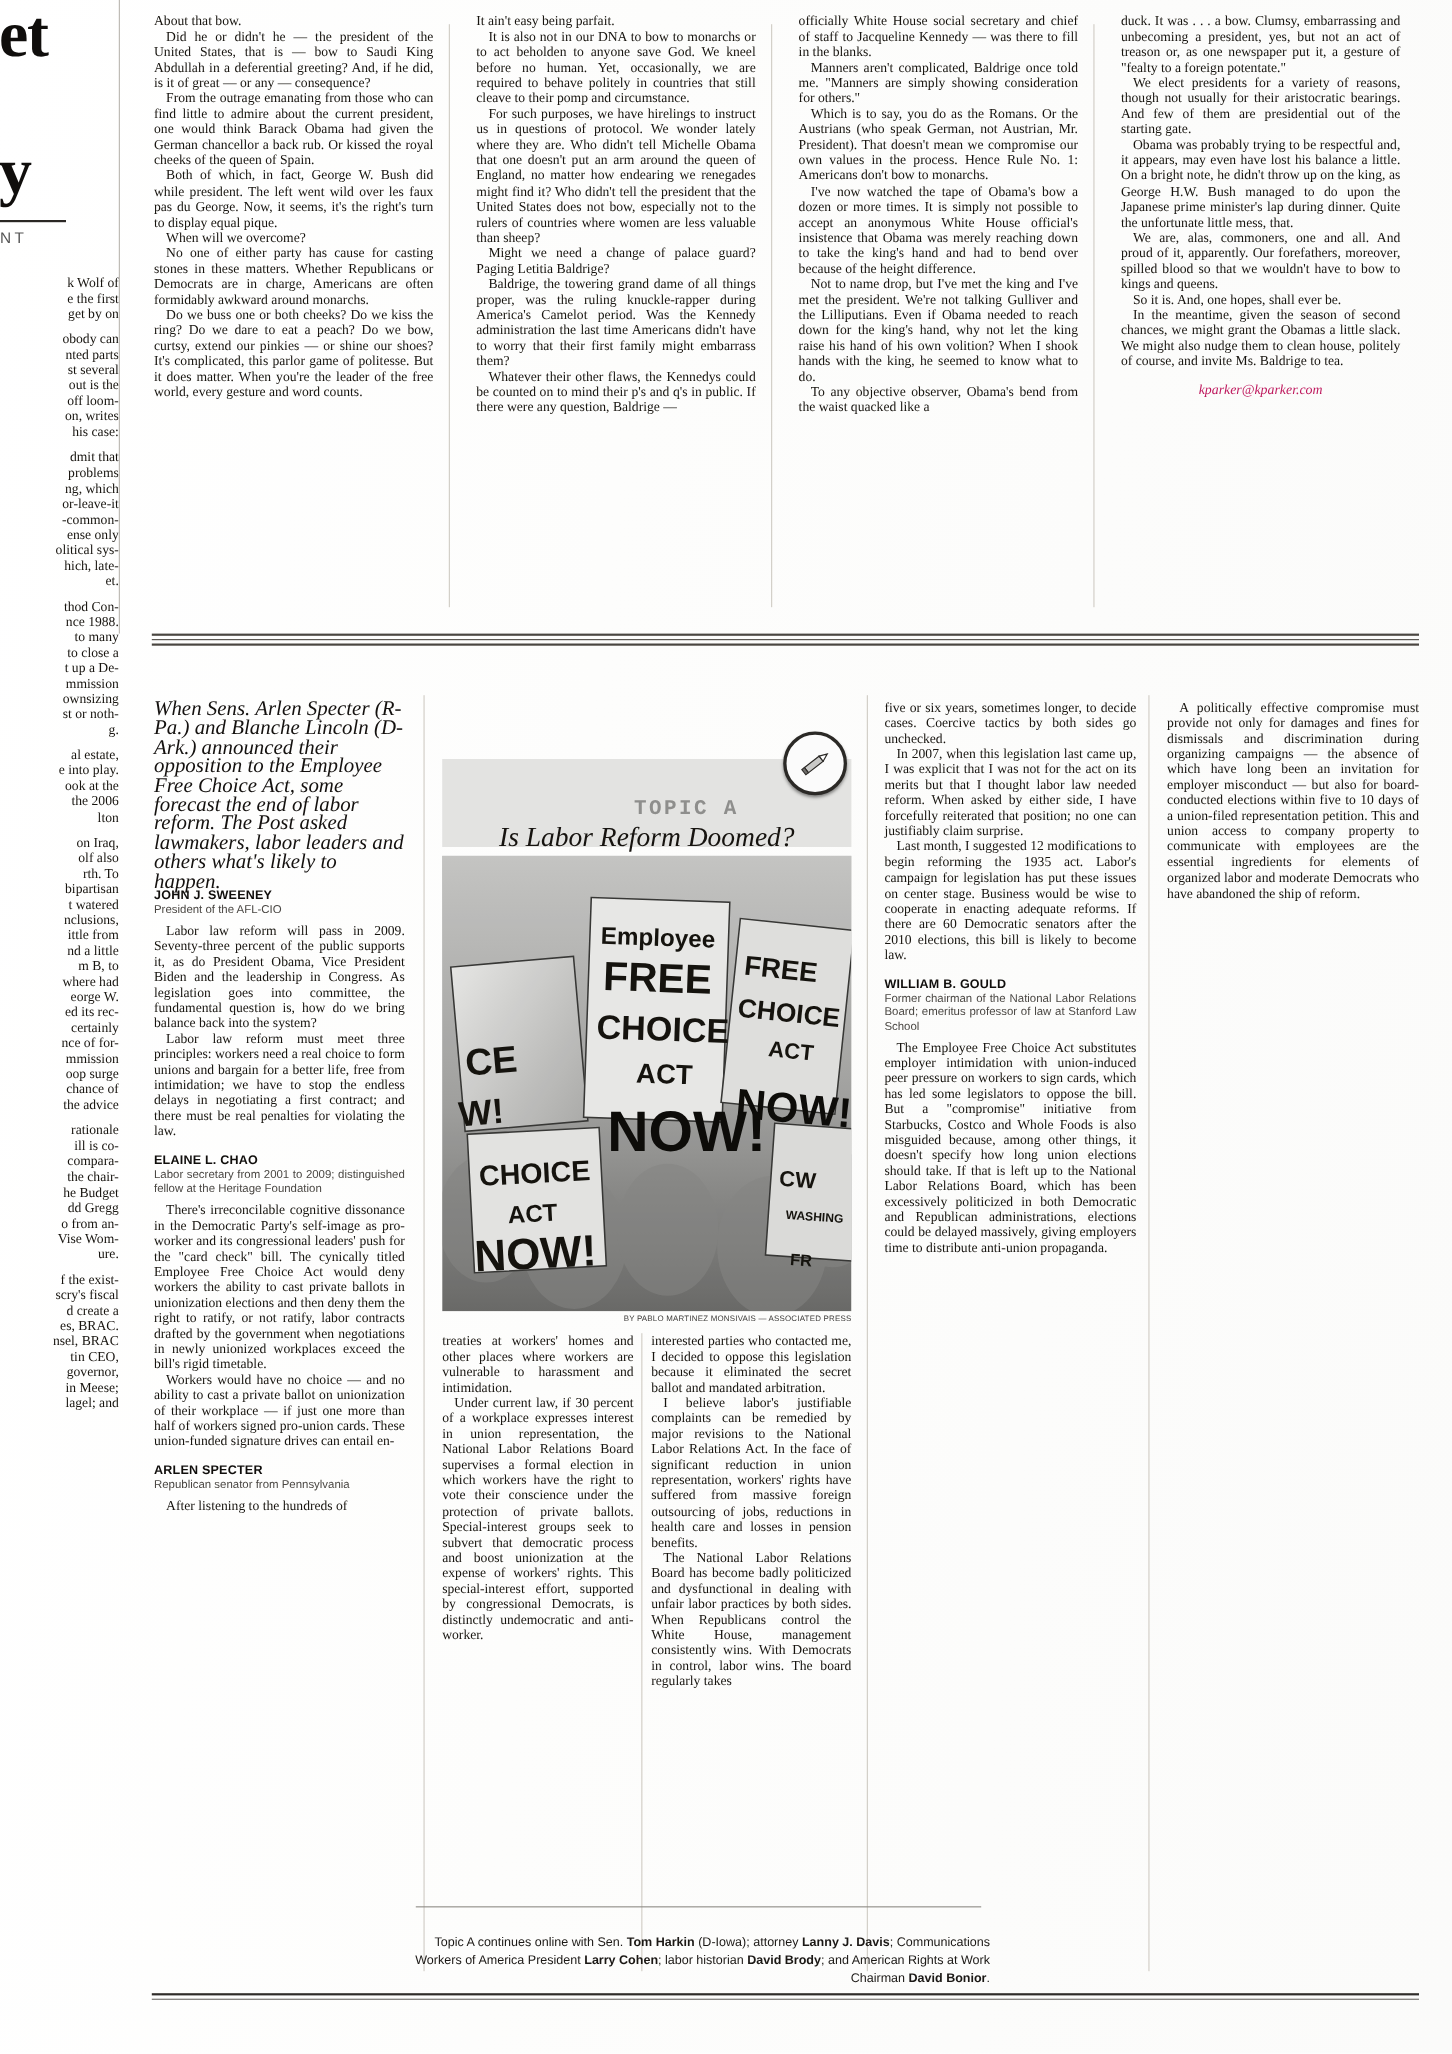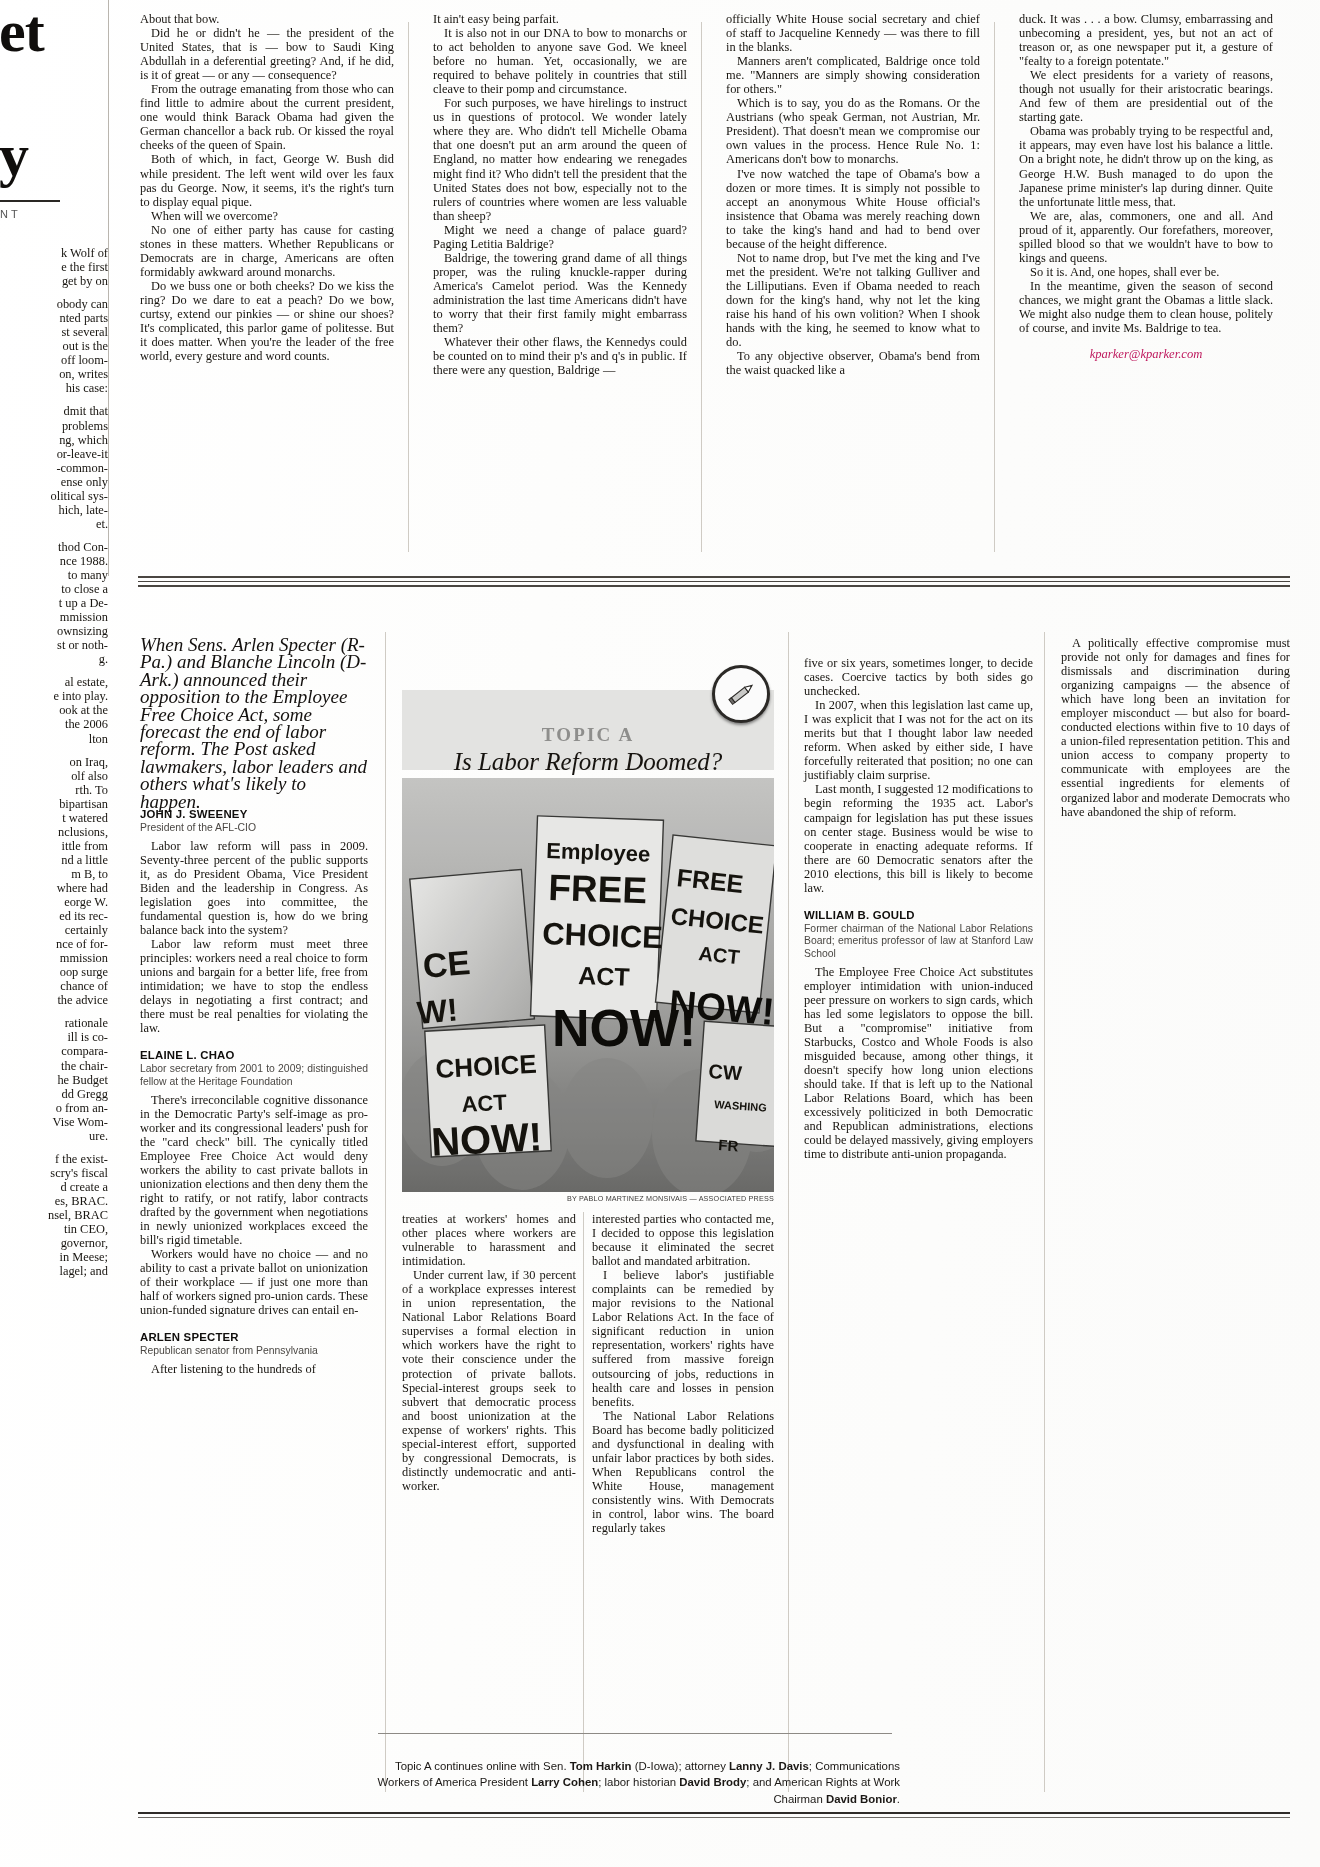--- a/index.html
+++ b/index.html
@@ -18,21 +18,21 @@
   
   #tint{position:absolute;inset:0;background:
         linear-gradient(95deg,#ffffff 0%,#fdfdfc 40%,#fbfbfa 100%);pointer-events:none;}
 
   
   #leftcut{position:absolute;left:0;top:0;width:108px;height:1867px;overflow:hidden;}
   #leftcut .hugehead{font-family:"Liberation Serif",serif;font-weight:700;
        font-size:60px;line-height:62px;letter-spacing:-1px;color:#100e0c;
        margin-left:-30px;}
   #leftcut .rule{height:2px;background:#2a2724;width:62px;margin:14px 0 6px -2px;}
-  #leftcut .kicker{font-family:"Liberation Sans",sans-serif;font-size:11px;
+  #leftcut .kicker{font-family:"Liberation Sans",sans-serif;font-size:14px;
        letter-spacing:3px;color:#555;margin-bottom:26px;}
   #leftcut .cuttext{font-family:"Liberation Serif",serif;font-size:12.4px;
        line-height:14.05px;text-align:right;color:#17140f;margin-left:-150px;}
   #vrule{position:absolute;left:108px;top:0;width:1px;height:576px;background:#b9b5ae;}
 
   
   #topblock{position:absolute;left:140px;top:12px;width:1150px;height:540px;}
   .colrule{position:absolute;top:10px;width:1px;height:530px;background:#cfcbc4;}
 
   .signoff{font-family:"Liberation Serif",serif;font-style:italic;font-size:12.6px;
@@ -53,22 +53,22 @@
        font-family:"Liberation Serif",serif;font-style:italic;font-size:19px;
        line-height:17.4px;color:#14110f;}
 
   
   #banner{position:absolute;left:262px;top:58px;width:372px;height:80px;background:#e3e3e1;}
   #pencilwrap{position:absolute;left:572px;top:33px;width:52px;height:52px;}
   .pencil-circ{width:52px;height:52px;border-radius:50%;background:#fbfbfb;
        border:3px solid #2b2926;box-shadow:0 2px 3px rgba(0,0,0,.45);
        display:flex;align-items:center;justify-content:center;}
   #topiclabel{position:absolute;left:262px;top:92px;width:372px;text-align:center;
-       font-family:Liberation Serif, serif;font-weight:700;font-size:19px;
-       letter-spacing:2.2px;color:#8e8e8c;}
+       font-family:Liberation Mono, monospace;font-weight:700;font-size:19px;
+       letter-spacing:2.2px;color:#8e8e8c;padding-left:36px;}
   #topictitle{position:absolute;left:262px;top:116px;width:372px;text-align:center;
        font-family:"Liberation Serif",serif;font-style:italic;font-size:25px;
        color:#16130f;}
 
   
   #photo{position:absolute;left:262px;top:146px;width:372px;height:414px;
        overflow:hidden;background:#b9b9b7;}
   #photocredit{position:absolute;left:262px;top:562px;width:372px;text-align:right;
        font-family:"Liberation Sans",sans-serif;font-size:7.2px;letter-spacing:.2px;
        color:#3c3a38;}
@@ -349,21 +349,21 @@
         <p class="noind">treaties at workers' homes and other places where workers are vulnerable to harassment and intimidation.</p>
         <p>Under current law, if 30 percent of a workplace expresses interest in union representation, the National Labor Relations Board supervises a formal election in which workers have the right to vote their conscience under the protection of private ballots. Special-interest groups seek to subvert that democratic process and boost unionization at the expense of workers' rights. This special-interest effort, supported by congressional Democrats, is distinctly undemocratic and anti-worker.</p>
       </div>
 
     <div class="tcol col" id="tc3">
         <p class="noind">interested parties who contacted me, I decided to oppose this legislation because it eliminated the secret ballot and mandated arbitration.</p>
         <p>I believe labor's justifiable complaints can be remedied by major revisions to the National Labor Relations Act. In the face of significant reduction in union representation, workers' rights have suffered from massive foreign outsourcing of jobs, reductions in health care and losses in pension benefits.</p>
         <p>The National Labor Relations Board has become badly politicized and dysfunctional in dealing with unfair labor practices by both sides. When Republicans control the White House, management consistently wins. With Democrats in control, labor wins. The board regularly takes</p>
       </div>
 
-    <div class="tcol col" id="tc4" style="top: 4px; margin-top: 20px;">
+    <div class="tcol col" id="tc4" style="top: 4px;">
         <p class="noind">five or six years, sometimes longer, to decide cases. Coercive tactics by both sides go unchecked.</p>
         <p>In 2007, when this legislation last came up, I was explicit that I was not for the act on its merits but that I thought labor law needed reform. When asked by either side, I have forcefully reiterated that position; no one can justifiably claim surprise.</p>
         <p>Last month, I suggested 12 modifications to begin reforming the 1935 act. Labor's campaign for legislation has put these issues on center stage. Business would be wise to cooperate in enacting adequate reforms. If there are 60 Democratic senators after the 2010 elections, this bill is likely to become law.</p>
         <div class="byname">WILLIAM B. GOULD</div>
         <div class="bytitle">Former chairman of the National Labor Relations Board; emeritus professor of law at Stanford Law School</div>
         <p>The Employee Free Choice Act substitutes employer intimidation with union-induced peer pressure on workers to sign cards, which has led some legislators to oppose the bill. But a "compromise" initiative from Starbucks, Costco and Whole Foods is also misguided because, among other things, it doesn't specify how long union elections should take. If that is left up to the National Labor Relations Board, which has been excessively politicized in both Democratic and Republican administrations, elections could be delayed massively, giving employers time to distribute anti-union propaganda.</p>
       </div>
 
     <div class="tcol col" id="tc5" style="top: 4px;">
         <p>A politically effective compromise must provide not only for damages and fines for dismissals and discrimination during organizing campaigns — the absence of which have long been an invitation for employer misconduct — but also for board-conducted elections within five to 10 days of a union-filed representation petition. This and union access to company property to communicate with employees are the essential ingredients for elements of organized labor and moderate Democrats who have abandoned the ship of reform.</p>

